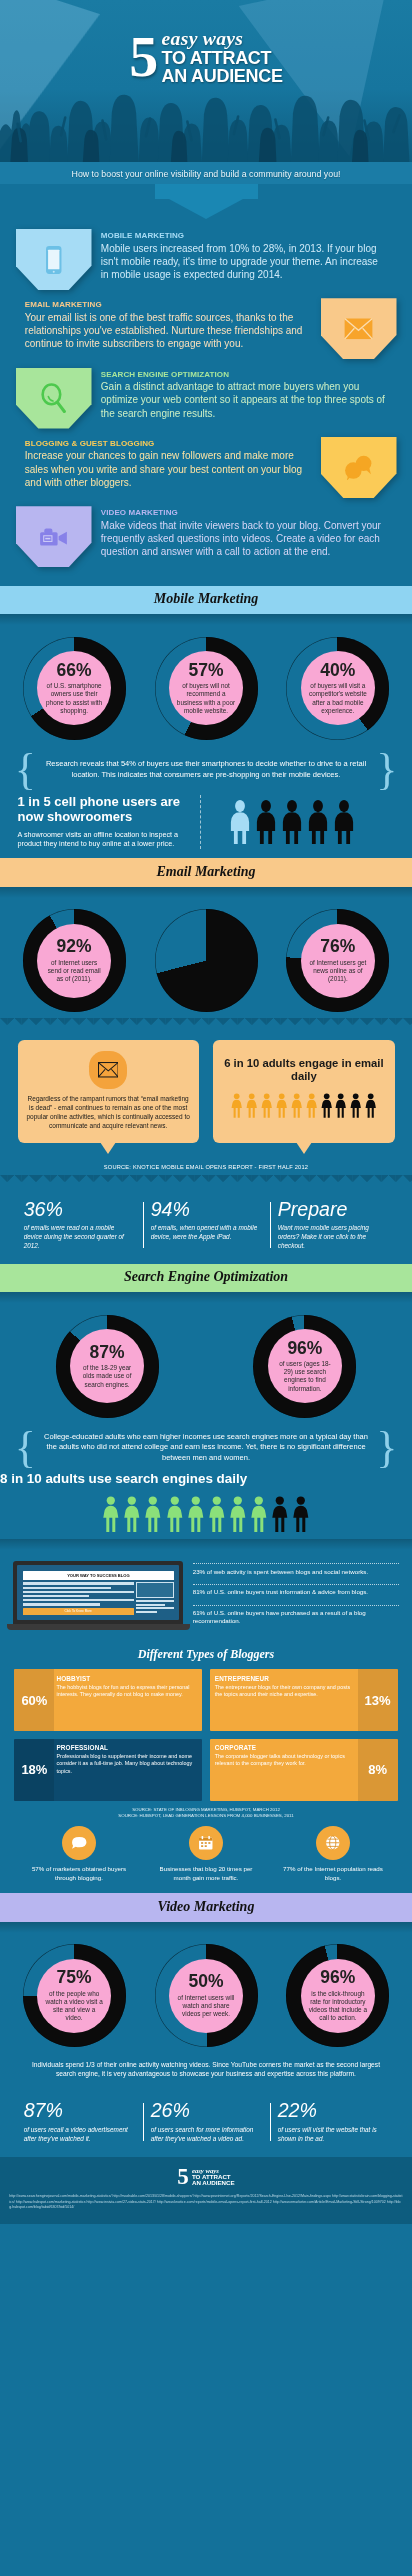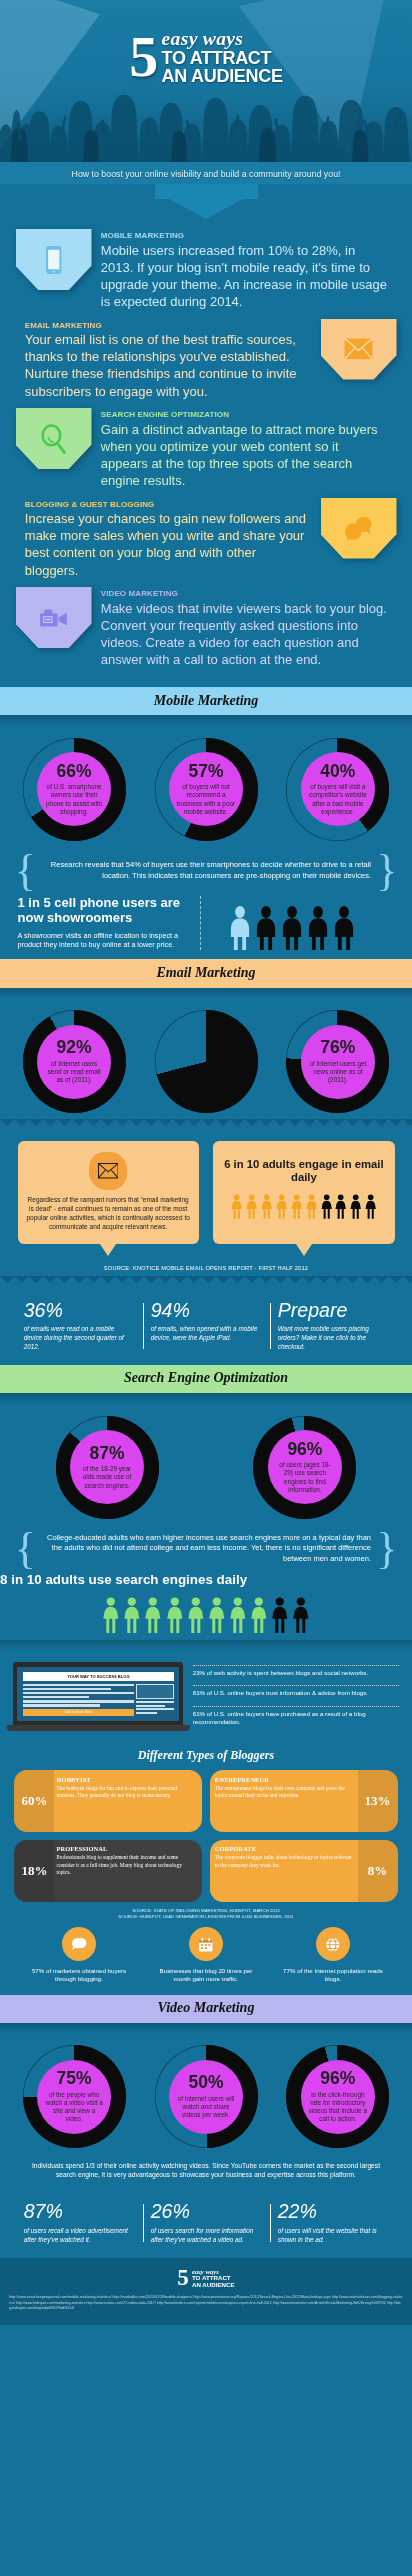--- a/index.html
+++ b/index.html
@@ -81,52 +81,52 @@
     filter:drop-shadow(2.1px 2.6px 3.1px rgba(0,0,0,.28));
   }
   .shield-inner{
     width:100%; height:100%;
     clip-path:polygon(0 0,100% 0,100% 60%,70% 100%,30% 100%,0 60%);
     display:flex;align-items:center;justify-content:center;
   }
   .introtxt { flex:1; padding:2.1px 9.3px 0; }
   .introrow.rev .introtxt{ text-align:left; }
   .introtxt h3 { font-size:8px; font-weight:700; letter-spacing:0.1px; margin-bottom:1.5px; }
-  .introtxt p { font-size:13px; line-height:1.32; }
+  .introtxt p { font-size:10px; line-height:1.32; }
 
   
   .banner {
     text-align:center; padding:5.7px 0 6.7px;
     font-family:"Liberation Serif", serif; font-style:italic; font-weight:700;
     font-size:14px; color:#121212;
   }
   .band-top-shadow{
     height:11.3px;
     background:linear-gradient(180deg,rgba(0,0,0,.20),rgba(0,0,0,0));
   }
 
   
   .donuts { display:flex; justify-content:space-around; padding:11.3px 8.2px 5.2px; }
   .donut { width:103px; height:103px; position:relative; }
   .donut .ring { width:103px;height:103px;border-radius:50%; }
   .donut .hole {
-    position:absolute; inset:14.4px; background:#d946ef; border-radius:50%;
+    position:absolute; inset:14.4px; background:#f9a8d4; border-radius:50%;
     display:flex; flex-direction:column; align-items:center; justify-content:center;
     text-align:center; padding:0 7.2px; color:#1b1b1b;
   }
   .donut .pct { font-size:17.5px; font-weight:700; line-height:1; margin-bottom:3.1px; color:#222; }
   .donut .cap { font-size:6.4px; line-height:1.28; color:#2a2a2a; }
 
   
   .brace-wrap{ display:flex; align-items:center; justify-content:center; padding:8.2px 12.4px 4.1px; gap:5.2px;}
   .brace{ font-size:44px; color:#8fd0ea; line-height:.75; font-family:"Liberation Serif",serif; font-weight:400;}
-  .brace-txt{ max-width:330px; text-align:right; font-size:7.5px; line-height:1.42; color:#fff;}
-
-  
-  .split { display:flex; align-items:flex-end; padding:5.2px 17.5px 9.3px; gap:14px; }
+  .brace-txt{ max-width:330px; text-align:center; font-size:7.5px; line-height:1.42; color:#fff;}
+
+  
+  .split { display:flex; align-items:center; padding:5.2px 17.5px 9.3px; gap:14px; }
   .split-l { width:183px; padding-right:9.3px; border-right:0.5px dashed rgba(255,255,255,.6); }
   .split-r { flex:1; padding-left:13.4px; display:flex; align-items:flex-end; gap:2.1px; }
   .hl { font-size:13px; font-weight:700; line-height:1.12; margin-bottom:5.2px; }
   .sub { font-size:7.2px; line-height:1.35; }
 
   
   .zig { height:11.3px; width:100%;
     background:
       linear-gradient(135deg,#0e5d80 25%,transparent 25%) -7.2px 0,
       linear-gradient(225deg,#0e5d80 25%,transparent 25%) -7.2px 0;
@@ -171,22 +171,22 @@
   .screen{ background:#2b2b2b; border-radius:3.1px 3.1px 0 0; padding:4.1px; }
   .screen-in{ background:#1e5f86; border-radius:1px; padding:5.2px; }
   .base{ height:6.2px; background:#3a3a3a; border-radius:0 0 4.1px 4.1px; margin:0 -6.2px;}
   .bloglist{ flex:1; padding-top:2.1px;}
   .bloglist li{ list-style:none; font-size:6.2px; line-height:1.35; margin-bottom:8.2px; position:relative; padding-left:0;}
   .dotted{ border-top:0.5px dotted rgba(255,255,255,.7); margin:0 0 3.1px 0;}
 
   
   .bt-head{ text-align:center; font-family:"Liberation Serif",serif; font-style:italic; font-weight:700; font-size:12px; color:#fff; padding:9.3px 0 7.2px;}
   .btgrid{ display:grid; grid-template-columns:1fr 1fr; gap:7.2px; padding:0 14.4px;}
-  .btcard{ display:flex; background:#f3a93c; border-radius:13px; overflow:hidden; min-height:62px;font-family:Liberation Serif, serif;}
-  .btcard.purple{ background:#404040;}
+  .btcard{ display:flex; background:#f3a93c; border-radius:1px; overflow:hidden; min-height:62px;}
+  .btcard.purple{ background:#0c4a6e;}
   .btpct{ width:40px; min-width:40px; display:flex;align-items:center;justify-content:center;
           font-size:13px;font-weight:700;color:#fff;background:rgba(0,0,0,.10);}
   .btbody{ flex:1; padding:5.2px 5.2px 5.2px 2.1px;}
   .btbody h4{ font-size:6.4px; font-weight:700; color:#fff; margin-bottom:2.6px; letter-spacing:0.1px;}
   .btbody p{ font-size:5.4px; line-height:1.32; color:#fff;}
   .btcard.rev{ flex-direction:row-reverse;}
   .bt-source{ text-align:center; font-size:4.4px; line-height:1.4; padding:6.2px 0 4.1px; color:#dff0f8;}
 
   
   .circ3{ display:flex; justify-content:space-around; padding:3.1px 15.5px 11.3px;}

